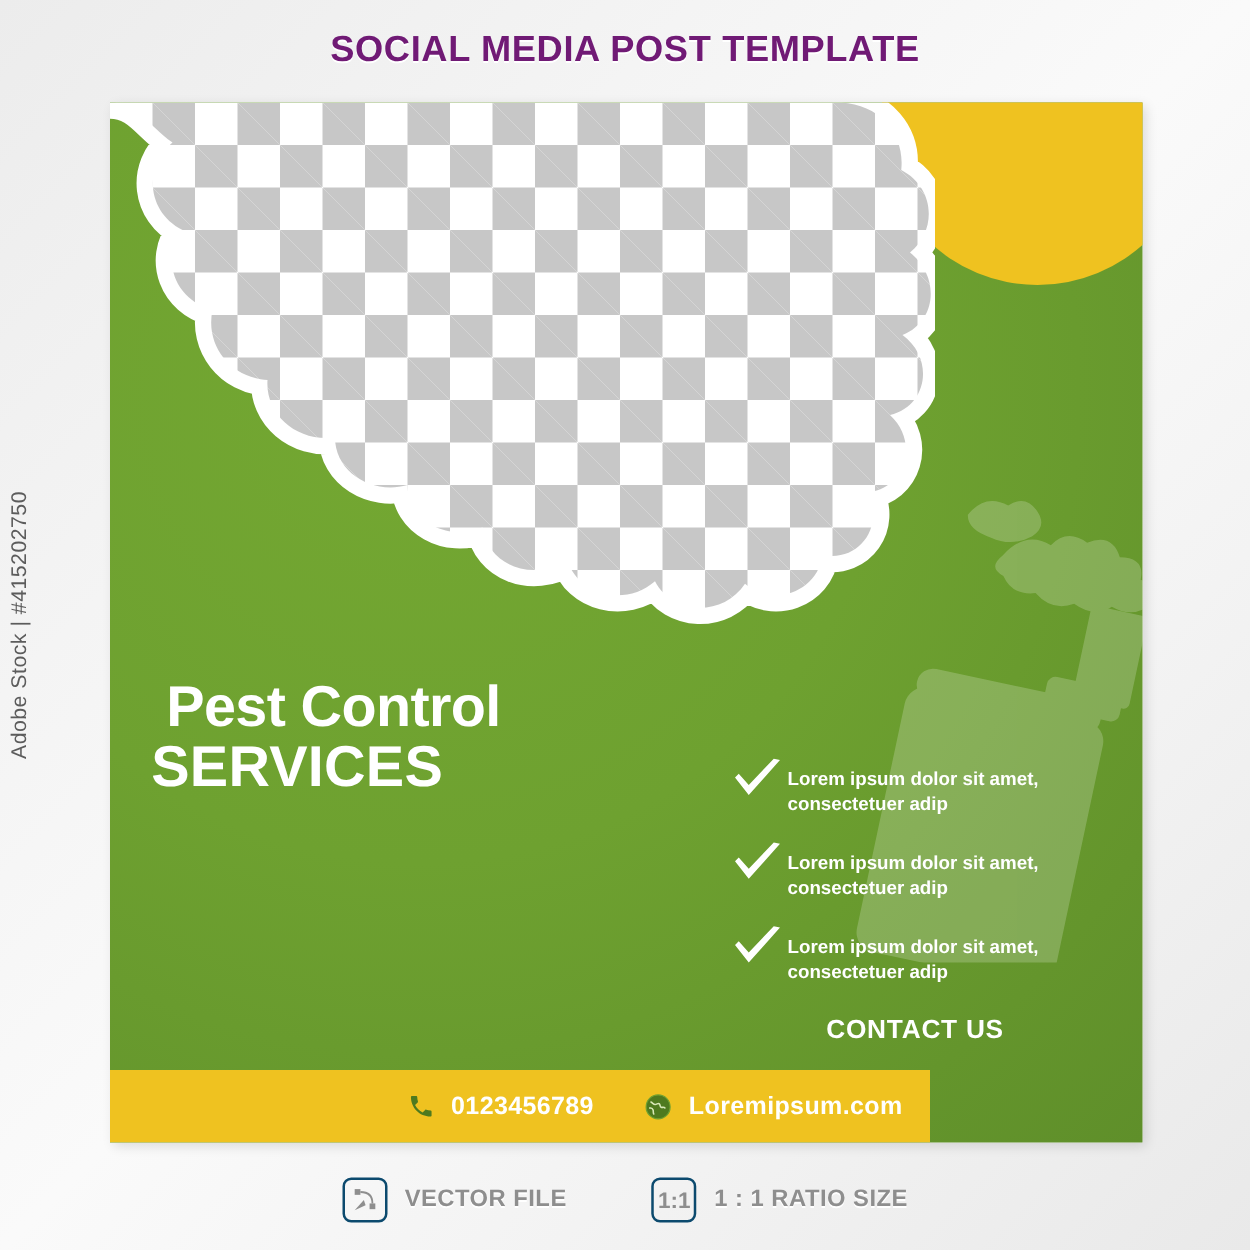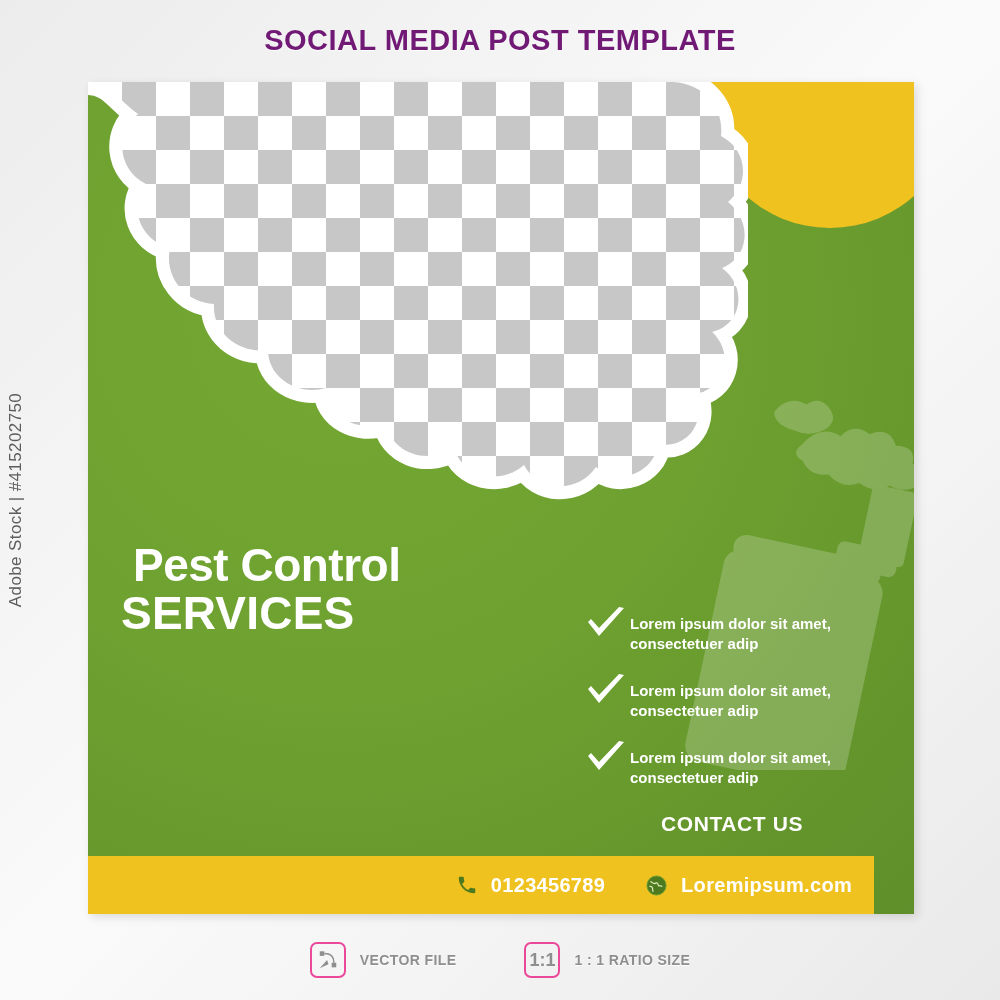--- a/index.html
+++ b/index.html
@@ -96,42 +96,42 @@
   }
 
   
   .contact-us{
     position:absolute;left:573px;top:730px;
     color:#ffffff;font-size:21px;font-weight:bold;letter-spacing:.6px;text-align:center;
   }
 
   
   .footer-bar{
-    position:absolute;left:0;bottom:0;width:786px;height:58px;
+    position:absolute;left:0;bottom:0;width:656px;height:58px;
     background:#efc220;display:flex;align-items:center;justify-content:flex-end;
     padding-right:22px;box-sizing:border-box;
   }
   .fitem{display:flex;align-items:center;margin-left:40px;}
   .fitem .fico{display:flex;align-items:center;margin-right:13px;}
   .fitem .flbl{color:#ffffff;font-size:20px;font-weight:bold;letter-spacing:.3px;}
 
   
   .meta{
     position:absolute;left:0;top:936px;width:1000px;height:48px;
     display:flex;align-items:center;justify-content:center;
   }
   .meta-item{display:flex;align-items:center;}
   .meta-item + .meta-item{margin-left:68px;}
   .meta-box{
-    width:36px;height:36px;border:2px solid #ec4899;border-radius:7px;
+    width:36px;height:36px;border:2px solid #0c4a6e;border-radius:7px;
     display:flex;align-items:center;justify-content:center;margin-right:14px;
     box-sizing:border-box;color:#8e8e8e;font-size:18px;font-weight:bold;
   }
   .meta-lbl{
-    color:#8e8e8e;font-size:14px;font-weight:bold;letter-spacing:.4px;
+    color:#8e8e8e;font-size:19px;font-weight:bold;letter-spacing:.4px;
     text-shadow:0 1px 0 #fff;
     text-align:center;
   }
 
   
   .wm{
     position:absolute;inset:0;pointer-events:none;
     opacity:.055;
     background-image:repeating-linear-gradient(-28deg,transparent 0 120px,rgba(60,60,60,.0) 120px 121px);
   }

